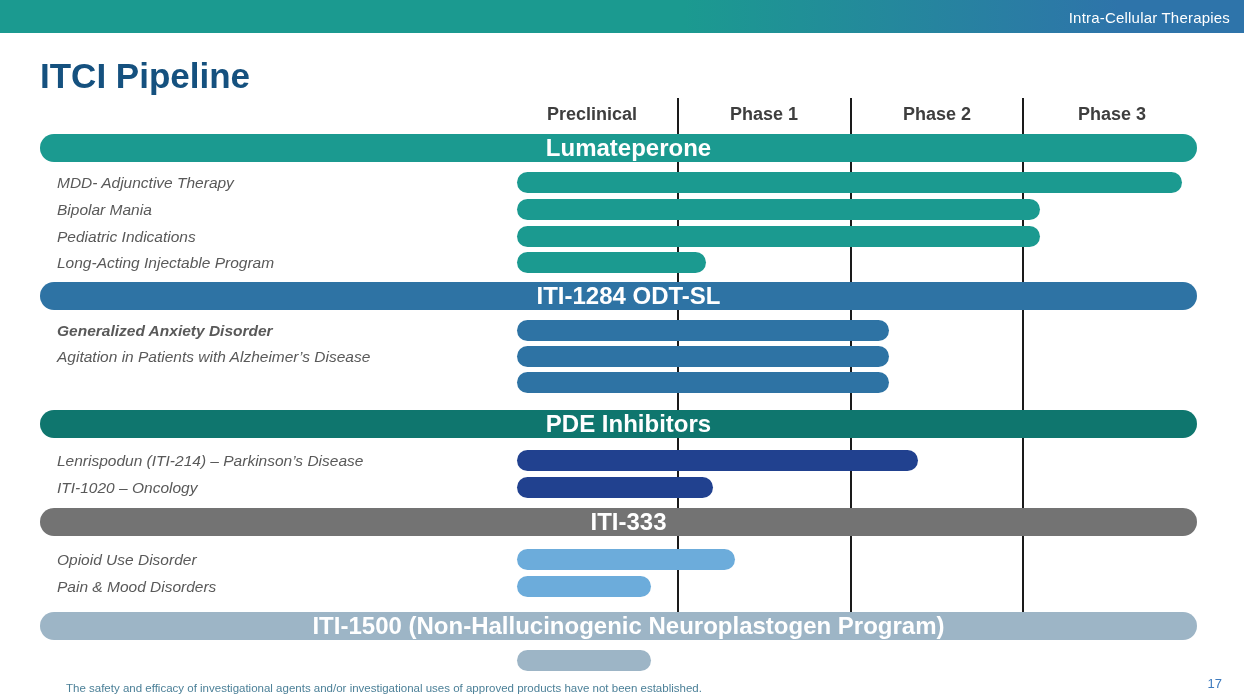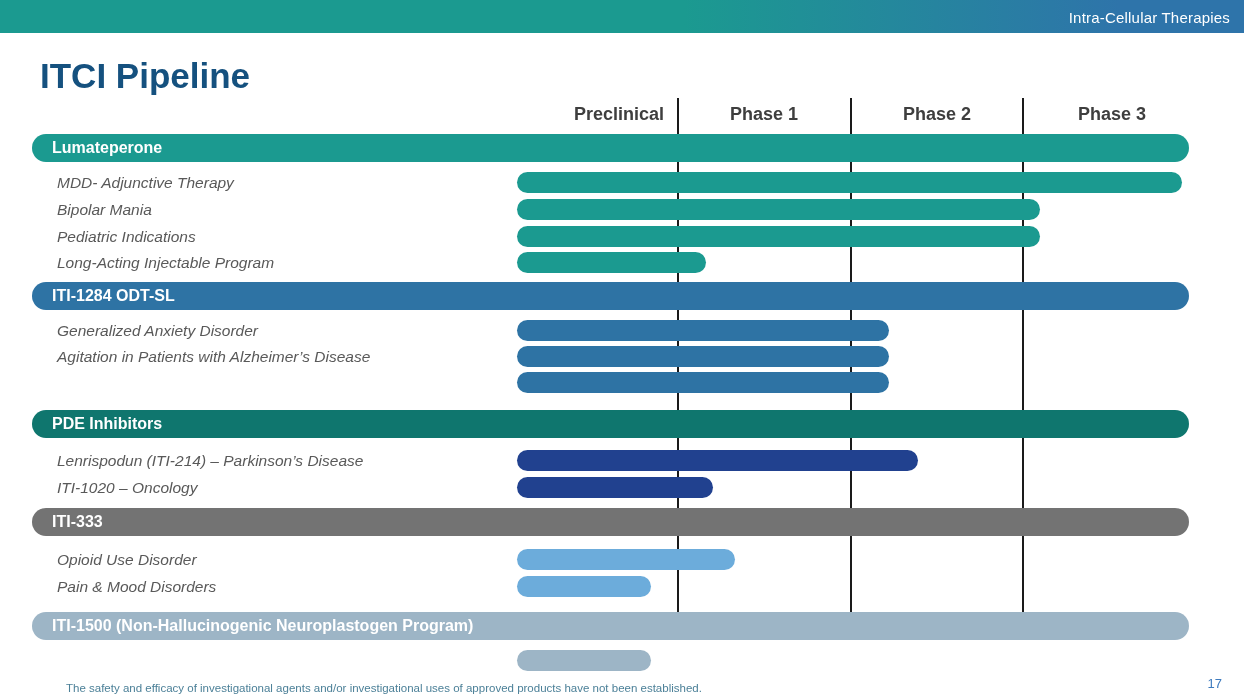--- a/index.html
+++ b/index.html
@@ -21,23 +21,23 @@
   }
   .phase-label {
     position:absolute; top:104px; transform:translateX(-50%);
     font-size:18px; font-weight:bold; color:var(--phase-label); z-index:2; white-space:nowrap;
   }
   .vline {
     position:absolute; top:98px; height:514px; width:2px;
     background:var(--gridline); z-index:1;
   }
   .sec-bar {
-    position:absolute; left:32px; width:1157px; height:28px; border-radius:14px;
-    z-index:3; color:#ffffff; font-weight:bold; font-size:16px; line-height:28px;
-    padding-left:20px; box-sizing:border-box; white-space:nowrap;
+    position:absolute; left:40px; width:1157px; height:28px; border-radius:14px;
+    z-index:3; color:#ffffff; font-weight:bold; font-size:24px; line-height:28px;
+    padding-left:20px; box-sizing:border-box; white-space:nowrap;text-align:center;
   }
   .row-label {
     position:absolute; left:57px; font-size:15.5px; font-style:italic;
     color:var(--row-label); z-index:3; white-space:nowrap; line-height:21px;
   }
   .bar {
     position:absolute; height:21px; border-radius:10.5px; z-index:2;
   }
   .disclaimer {
     position:absolute; left:66px; top:682px; font-size:11.5px; color:var(--disclaimer);
@@ -50,21 +50,21 @@
 <body>
 
 <div class="slide">
 
   <div class="topbar">
     <span class="brand">Intra-Cellular Therapies</span>
   </div>
 
   <h1 class="title">ITCI Pipeline</h1>
 
-  <div class="phase-label" style="left:619px;">Preclinical</div>
+  <div class="phase-label" style="left:592px;">Preclinical</div>
   <div class="phase-label" style="left:764px;">Phase 1</div>
   <div class="phase-label" style="left:937px;">Phase 2</div>
   <div class="phase-label" style="left:1112px;">Phase 3</div>
 
   <div class="vline" style="left:677px;"></div>
   <div class="vline" style="left:850px;"></div>
   <div class="vline" style="left:1022px;"></div>
 
   <div class="sec-bar" style="top: 134px; background: rgb(27, 154, 144);">
     <span>Lumateperone</span>
@@ -74,21 +74,21 @@
   <div class="row-label" style="top:199px;">Bipolar Mania</div>
   <div class="bar" style="top: 199px; left: 517px; width: 523px; background: rgb(27, 154, 144);"></div>
   <div class="row-label" style="top:226px;">Pediatric Indications</div>
   <div class="bar" style="top: 226px; left: 517px; width: 523px; background: rgb(27, 154, 144);"></div>
   <div class="row-label" style="top:252px;">Long-Acting Injectable Program</div>
   <div class="bar" style="top: 252px; left: 517px; width: 189px; background: rgb(27, 154, 144);"></div>
 
   <div class="sec-bar" style="top: 282px; background: rgb(46, 115, 164);">
     <span>ITI-1284 ODT-SL</span>
   </div>
-  <div class="row-label" style="top:320px;">Generalized Anxiety Disorder</div>
+  <div class="row-label" style="top:320px;font-weight:bold;">Generalized Anxiety Disorder</div>
   <div class="bar" style="top: 320px; left: 517px; width: 372px; background: rgb(46, 115, 164);"></div>
   <div class="row-label" style="top:346px;">Agitation in Patients with Alzheimer’s Disease</div>
   <div class="bar" style="top: 346px; left: 517px; width: 372px; background: rgb(46, 115, 164);"></div>
   <div class="bar" style="top: 372px; left: 517px; width: 372px; background: rgb(46, 115, 164);"></div>
 
   <div class="sec-bar" style="top: 410px; background: #0f766e;">
     <span>PDE Inhibitors</span>
   </div>
   <div class="row-label" style="top:450px;">Lenrispodun (ITI-214) – Parkinson’s Disease</div>
   <div class="bar" style="top: 450px; left: 517px; width: 401px; background: rgb(33, 65, 143);"></div>

